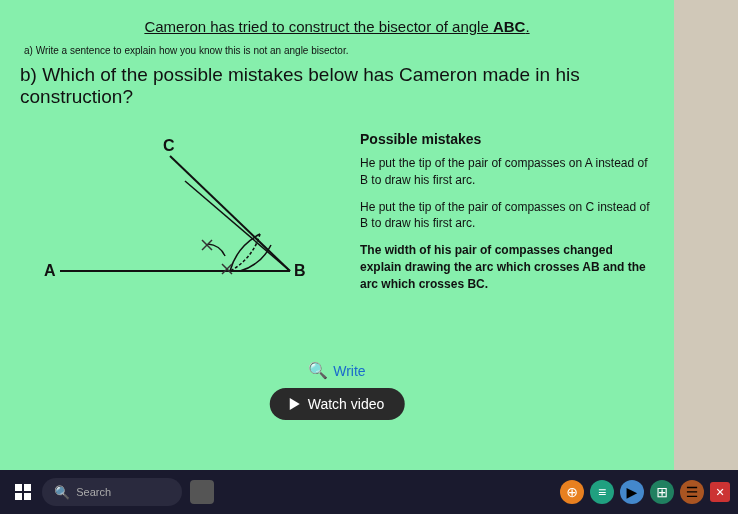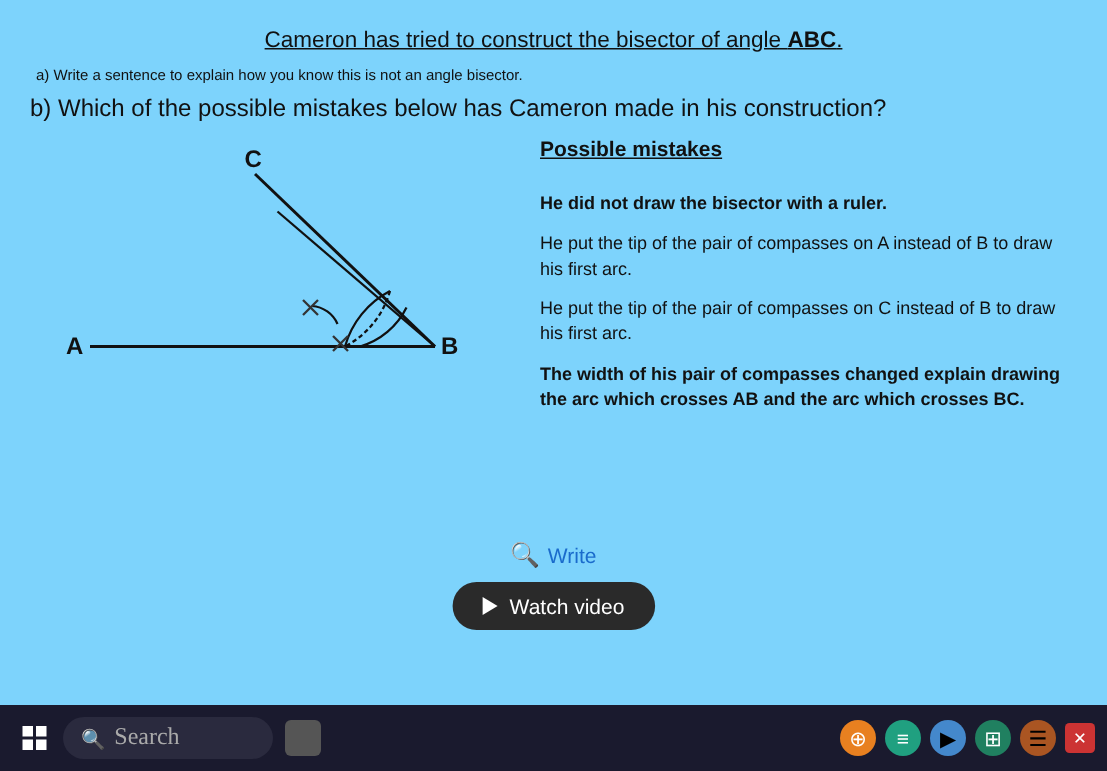--- a/index.html
+++ b/index.html
@@ -6,22 +6,22 @@
     body {
       width: 738px;
       height: 514px;
       background: #d0c8b8;
       font-family: Arial, sans-serif;
       overflow: hidden;
       position: relative;
     }
 
     .main-content {
-      background: #7dd3fc;
-      width: 738px;
+      background: #86efac;
+      width: 674px;
       height: 470px;
       position: relative;
       padding: 18px 20px 10px 20px;
     }
 
     .question-title {
       font-size: 15px;
       color: #111;
       text-align: center;
       margin-bottom: 10px;
@@ -35,23 +35,23 @@
     }
 
     .question-a {
       font-size: 10px;
       color: #111;
       margin-bottom: 8px;
       margin-left: 4px;
     }
 
     .question-b {
-      font-size: 16px;
-      color: #111;
-      margin-bottom: 4px;
+      font-size: 19px;
+      color: #111;
+      margin-bottom: 18px;
       margin-left: 0px;
     }
 
     .diagram-area {
       display: flex;
       flex-direction: row;
       align-items: flex-start;
       margin-top: 0;
     }
 
@@ -66,22 +66,21 @@
     .possible-mistakes {
       flex: 1;
       padding-left: 10px;
       margin-top: 5px;
     }
 
     .mistakes-title {
       font-weight: bold;
       font-size: 14px;
       color: #111;
-      margin-bottom: 20px;
-      text-decoration: underline;
+      margin-bottom: 8px;
     }
 
     .mistake-item {
       font-size: 12px;
       color: #111;
       margin-bottom: 10px;
       line-height: 1.4;
     }
 
     .mistake-item.bold-item {
@@ -166,22 +165,21 @@
       background: #2a2a3e;
       border-radius: 15px;
       padding: 4px 12px;
       gap: 6px;
       width: 140px;
       height: 28px;
     }
 
     .taskbar-search-text {
       color: #aaa;
-      font-size: 16px;
-      font-family: Liberation Serif, serif;
+      font-size: 11px;
     }
 
     .taskbar-icons {
       display: flex;
       align-items: center;
       margin-left: auto;
       gap: 6px;
     }
 
     .taskbar-icon {
@@ -264,23 +262,20 @@
         <text x="133" y="25" font-size="16" font-family="Arial" font-weight="bold" fill="#111">C</text>
 
         <path d="M 210,145 A 50,50 0 0,0 241,119" stroke="#111" stroke-width="1.5" fill="none"></path>
 
       </svg>
     </div>
 
     <div class="possible-mistakes">
       <div class="mistakes-title">Possible mistakes</div>
 
-      <div class="mistake-item bold-item">
-        He did not draw the bisector with a ruler.
-      </div>
 
       <div class="mistake-item">
         He put the tip of the pair of compasses on A instead of B to draw his first arc.
       </div>
 
       <div class="mistake-item">
         He put the tip of the pair of compasses on C instead of B to draw his first arc.
       </div>
 
       <div class="mistake-item bold-item">

